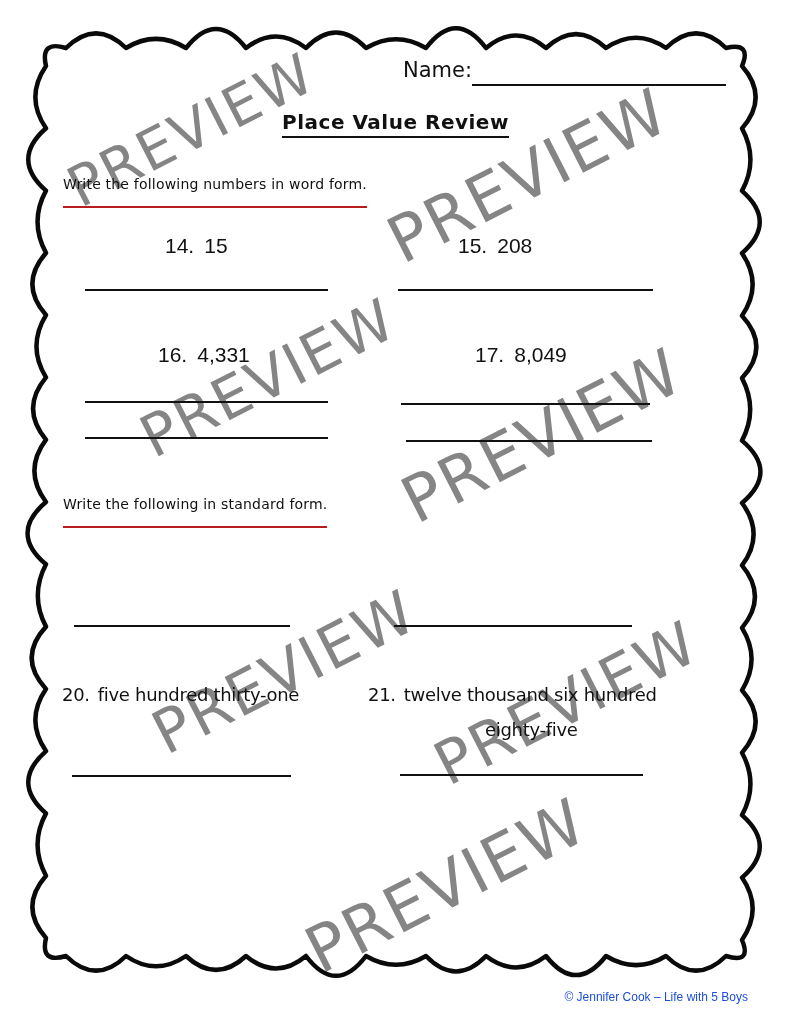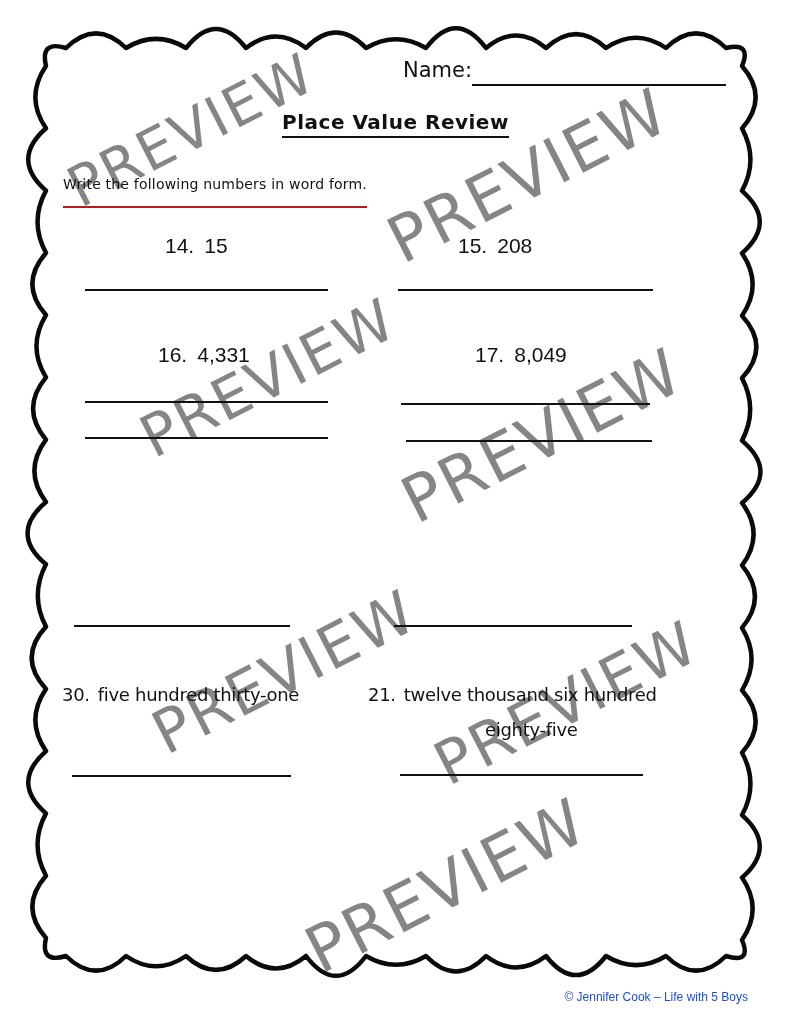--- a/index.html
+++ b/index.html
@@ -86,25 +86,26 @@
     <div class="answer-line" style="left:85px;top:289px;width:243px;"></div>
     <div class="answer-line" style="left:398px;top:289px;width:255px;"></div>
 
     <span class="abs problem" style="left:158px;top:343px;text-align:right;"><span class="num">16.</span><span>4,331</span></span>
     <span class="abs problem" style="left:475px;top:343px;"><span class="num">17.</span><span>8,049</span></span>
     <div class="answer-line" style="left:85px;top:401px;width:243px;"></div>
     <div class="answer-line" style="left:401px;top:403px;width:249px;"></div>
     <div class="answer-line" style="left:85px;top:437px;width:243px;"></div>
     <div class="answer-line" style="left:406px;top:440px;width:246px;"></div>
 
+    <span class="abs section-heading" style="left:63px;top:496px;">Write the following in standard form.</span>
 
     <div class="answer-line" style="left:74px;top:625px;width:216px;"></div>
     <div class="answer-line" style="left:394px;top:625px;width:238px;"></div>
 
-    <span class="abs problem-word" style="left:62px;top:684px;"><span class="num">30.</span><span>five hundred thirty-one</span></span>
+    <span class="abs problem-word" style="left:62px;top:684px;"><span class="num">20.</span><span>five hundred thirty-one</span></span>
     <span class="abs problem-word" style="left:368px;top:684px;"><span class="num">21.</span><span>twelve thousand six hundred</span></span>
     <span class="abs problem-word" style="left:485px;top:719px;">eighty-five</span>
     <div class="answer-line" style="left:72px;top:775px;width:219px;"></div>
     <div class="answer-line" style="left:400px;top:774px;width:243px;"></div>
 
     <span class="footer-credit">© Jennifer Cook – Life with 5 Boys</span>
   </div>
 
   <div class="border-layer">
     <svg class="border-svg" viewBox="0 0 791 1024">

